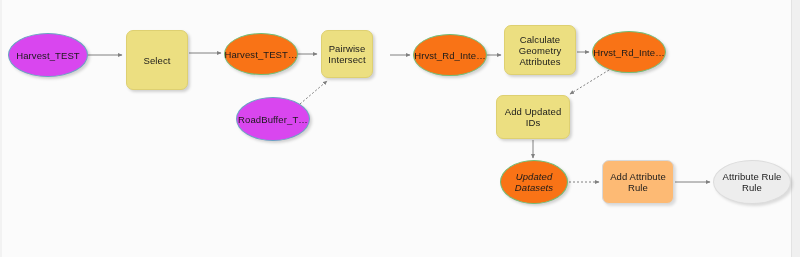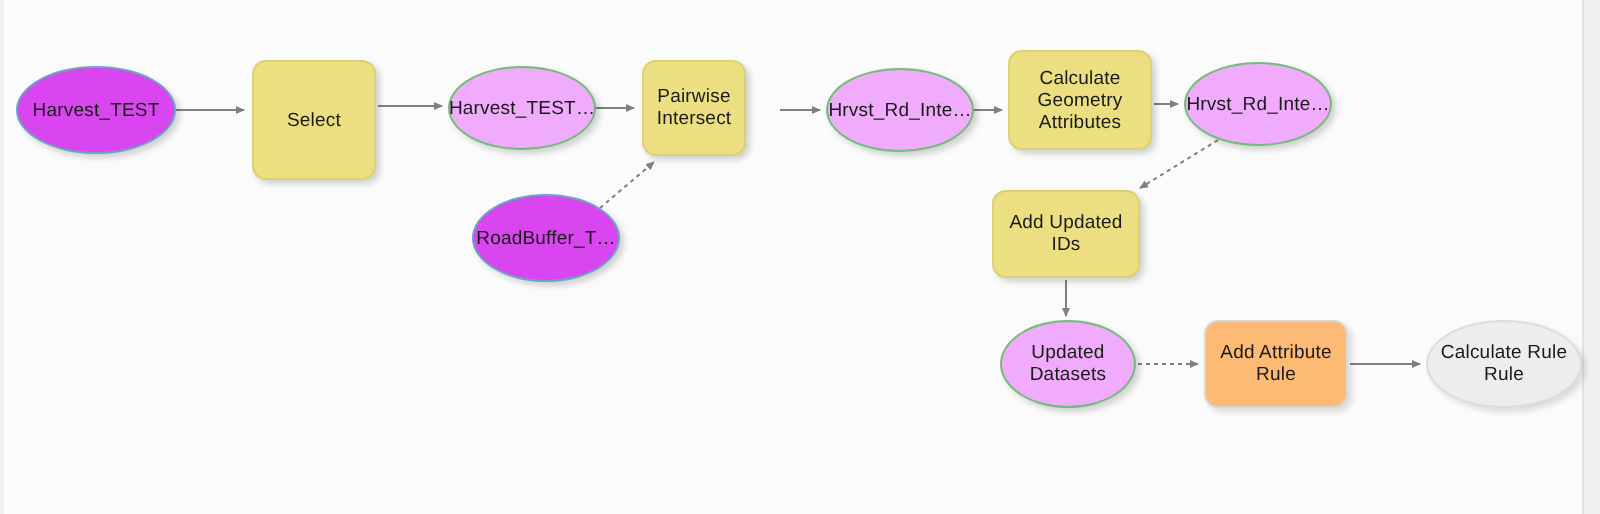--- a/index.html
+++ b/index.html
@@ -56,21 +56,21 @@
 
   .ellipse { border-radius: 50%; }
   .rect { border-radius: 7px; }
 
   .data-blue {
     background: #d946ef;
     border: 1px solid #6aa4c4;
     box-shadow: 2px 2px 3px rgba(0,0,0,0.17);
   }
   .data-green {
-    background: #f0abfc;
+    background: #f97316;
     border: 1px solid #72bd76;
     box-shadow: 2px 2px 3px rgba(0,0,0,0.17);
   }
   .tool-yellow {
     background: #ecdf81;
     border: 1px solid #ded071;
     box-shadow: 2px 2px 3px rgba(0,0,0,0.17);
   }
   .tool-gray {
     background: #fdba74;
@@ -159,34 +159,34 @@
   </div>
 
   <div class="node ellipse data-green" style="left:592px; top:31px; width:74px; height:42px;">
     <span>Hrvst_Rd_Inte…</span>
   </div>
 
   <div class="node rect tool-yellow" style="left:496px; top:95px; width:74px; height:44px;">
     <span>Add Updated IDs</span>
   </div>
 
-  <div class="node ellipse data-green" style="left:500px; top:160px; width:68px; height:44px;">
+  <div class="node ellipse data-green" style="left:500px; top:160px; width:68px; height:44px;font-style:italic;">
     <div>
       <span>Updated</span>
       <span>Datasets</span>
     </div>
   </div>
 
   <div class="node rect tool-gray" style="left:602px; top:160px; width:72px; height:44px;">
     <div>
       <span>Add Attribute</span>
       <span>Rule</span>
     </div>
   </div>
 
   <div class="node ellipse data-gray" style="left:713px; top:160px; width:78px; height:44px;">
     <div>
-      <span>Calculate Rule</span>
+      <span>Attribute Rule</span>
       <span>Rule</span>
     </div>
   </div>
 
 </div>
 
 </body></html>

